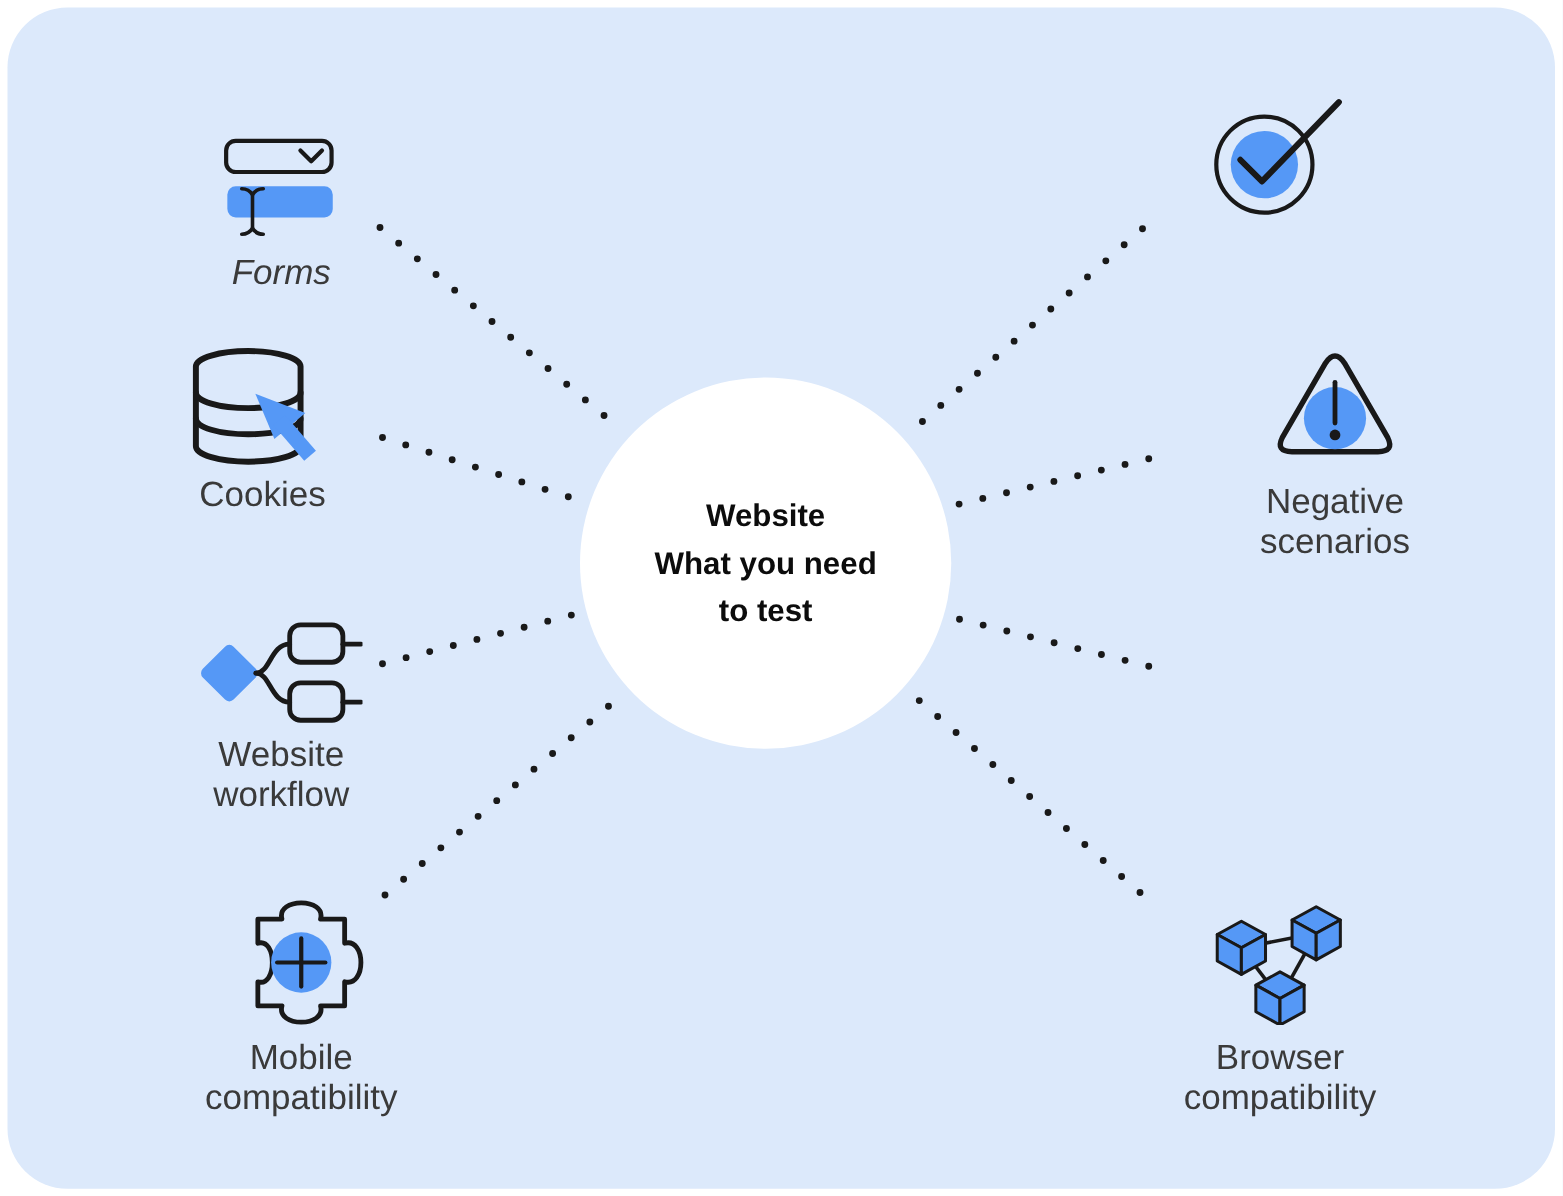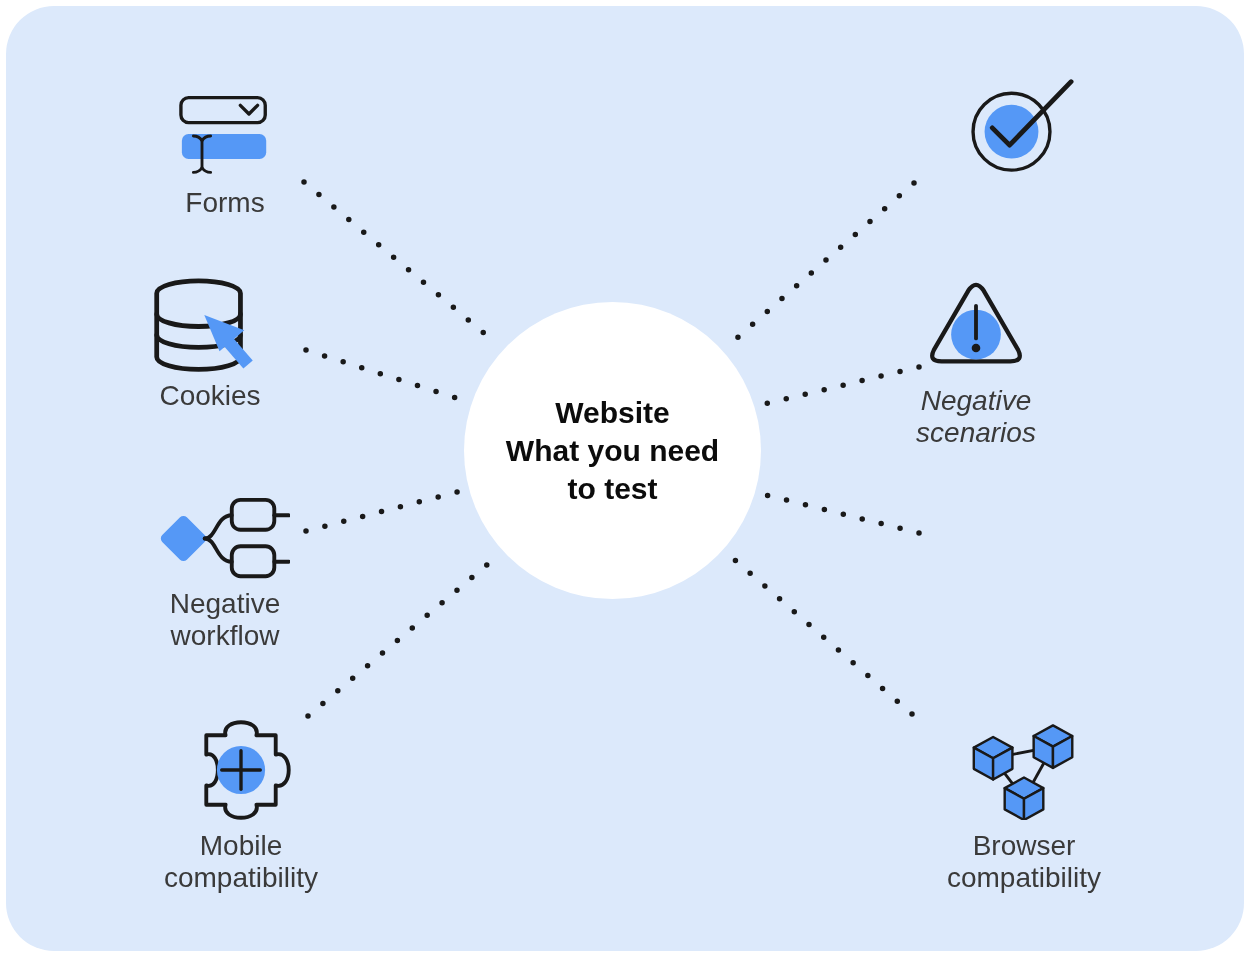--- a/index.html
+++ b/index.html
@@ -17,45 +17,45 @@
     font-family:"Liberation Sans", sans-serif;}
   .stage{position:relative;width:1250px;height:957px;background:var(--page-bg);overflow:hidden;}
   .card{position:absolute;left:6px;top:6px;right:6px;bottom:6px;
     background:var(--card-bg);border-radius:48px;}
   .connectors{position:absolute;left:0;top:0;}
   .dotline{stroke:var(--ink);stroke-width:5.5;stroke-linecap:round;
     stroke-dasharray:0 19.5;fill:none;}
   .center-circle{position:absolute;left:464px;top:302px;width:297px;height:297px;
     border-radius:50%;background:var(--center-bg);
     display:flex;flex-direction:column;justify-content:center;align-items:center;}
-  .center-line{font-size:30px;font-weight:700;line-height:38px;color:var(--center-ink);
+  .center-line{font-size:25px;font-weight:700;line-height:38px;color:var(--center-ink);
     text-align:center;white-space:nowrap;}
   .node{position:absolute;width:240px;display:flex;flex-direction:column;align-items:center;}
   .node-label{font-size:28px;line-height:32px;color:var(--label-ink);text-align:center;
     max-width:196px;}
   .node-links .node-label{color:var(--links-ink);}
   
   .ko{stroke:var(--ink);fill:none;stroke-linecap:round;stroke-linejoin:round;}
   .kf{fill:var(--ink);stroke:none;}
   .af{fill:var(--accent);stroke:none;}
   .as{stroke:var(--accent);fill:none;}
   .cube polygon{fill:var(--accent);stroke:var(--ink);stroke-width:2.5;stroke-linejoin:round;}
   .netline{stroke:var(--ink);stroke-width:3;}
   
-  .node-forms{left:105px;top:95px;}
+  .node-forms{left:105px;top:110px;font-style:italic;}
   .node-forms .node-label{margin-top:10px;}
   .node-cookies{left:90px;top:277px;}
   .node-cookies .node-label{margin-top:4px;}
   .node-business{left:105px;top:495px;}
   .node-business .node-label{margin-top:6px;}
   .node-mobile{left:121px;top:716px;}
   .node-mobile .node-label{margin-top:6px;}
   .node-html{left:904px;top:74px;}
   .node-html .node-label{margin-top:2px;}
-  .node-negative{left:856px;top:281px;font-style:italic;}
+  .node-negative{left:948px;top:281px;}
   .node-negative .node-label{margin-top:16px;}
   .node-links{left:904px;top:506px;}
   .node-links .node-label{margin-top:6px;}
   .node-browser{left:904px;top:708px;justify-content:center;}
   .node-browser .node-label{margin-top:10px;}
 </style>
 </head>
 <body>
 
 <div class="stage">
@@ -104,21 +104,21 @@
   <div class="node node-business">
     <svg width="130" height="87" viewBox="0 0 134 90">
       <rect class="af" x="6" y="27" width="36" height="36" rx="5" transform="rotate(45 24 45)"></rect>
       <path class="ko" stroke-width="4" d="M46 45 C58 45 58 21 74 21"></path>
       <path class="ko" stroke-width="4" d="M46 45 C58 45 58 69 74 69"></path>
       <rect class="ko" stroke-width="4" x="74" y="5" width="44" height="31" rx="9"></rect>
       <rect class="ko" stroke-width="4" x="74" y="53" width="44" height="31" rx="9"></rect>
       <line class="ko" stroke-width="4" x1="118" y1="21" x2="133" y2="21"></line>
       <line class="ko" stroke-width="4" x1="118" y1="69" x2="133" y2="69"></line>
     </svg>
-    <div class="node-label">Negative workflow</div>
+    <div class="node-label">Website workflow</div>
   </div>
 
   <div class="node node-mobile">
     <svg width="108" height="108" viewBox="0 0 112 112">
       <path class="ko" stroke-width="4" d="M20 20 L40 20 C35 2 77 2 72 20 L92 20 L92 40 C110 35 110 77 92 72 L92 92 L72 92 C77 110 35 110 40 92 L20 92 L20 72 C36 77 36 35 20 40 Z"></path>
       <circle class="af" cx="56" cy="56" r="25"></circle>
       <line class="ko" stroke-width="3.5" x1="36" y1="56" x2="76" y2="56"></line>
       <line class="ko" stroke-width="3.5" x1="56" y1="36" x2="56" y2="76"></line>
     </svg>
     <div class="node-label">Mobile compatibility</div>

